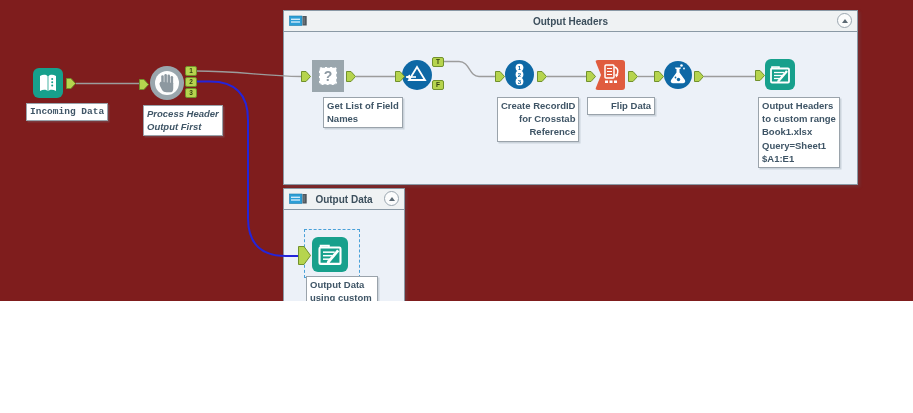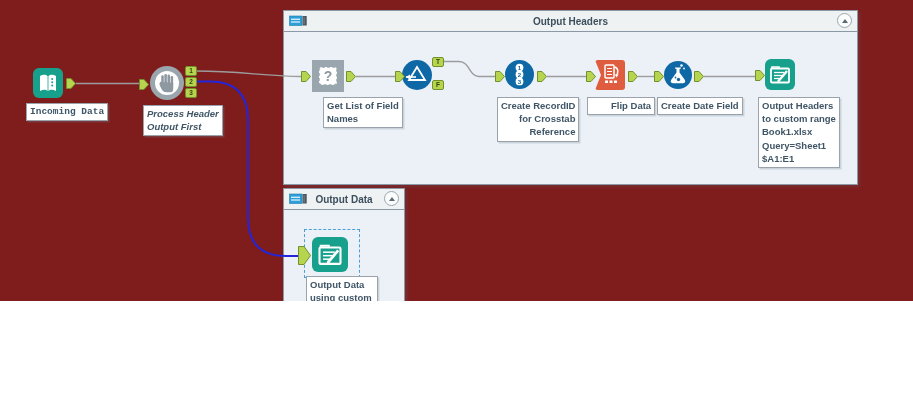--- a/index.html
+++ b/index.html
@@ -254,21 +254,20 @@
       <circle cx="14.5" cy="18.5" r="1.7" fill="#0e68a5"></circle>
       <circle cx="11.5" cy="16.5" r="0.9" fill="#0e68a5"></circle>
     </svg>
   </div>
   <svg class="anchor" style="left:654px;top:71px;" width="10" height="11" viewBox="0 0 10 11">
     <polygon points="0.5,0.5 5,0.5 9.5,5.5 5,10.5 0.5,10.5" fill="#b6d44e" stroke="#71912c"></polygon>
   </svg>
   <svg class="anchor" style="left:694px;top:71px;" width="10" height="11" viewBox="0 0 10 11">
     <polygon points="0.5,0.5 5,0.5 9.5,5.5 5,10.5 0.5,10.5" fill="#b6d44e" stroke="#71912c"></polygon>
   </svg>
-  <div class="tool-label" style="left:657px;top:97px;">Create Date Field</div>
 
   <div class="tool teal-sq" style="left:765px;top:59px;width:30px;height:31px;">
     <svg viewBox="0 0 30 30" width="30" height="31">
       <path d="M7,9 V7.5 h7 V9" fill="none" stroke="#ffffff" stroke-width="1.6"></path>
       <rect x="6" y="9" width="18" height="14" rx="1" fill="none" stroke="#ffffff" stroke-width="1.8"></rect>
       <line x1="9" y1="13" x2="19" y2="13" stroke="#ffffff" stroke-width="1.3"></line>
       <line x1="9" y1="16" x2="17" y2="16" stroke="#ffffff" stroke-width="1.3"></line>
       <line x1="9" y1="19" x2="15" y2="19" stroke="#ffffff" stroke-width="1.3"></line>
       <line x1="13.5" y1="21.5" x2="22" y2="11.5" stroke="#ffffff" stroke-width="2.4"></line>
       <polygon points="12,23 12.8,20.2 15,21.8" fill="#ffffff"></polygon>

